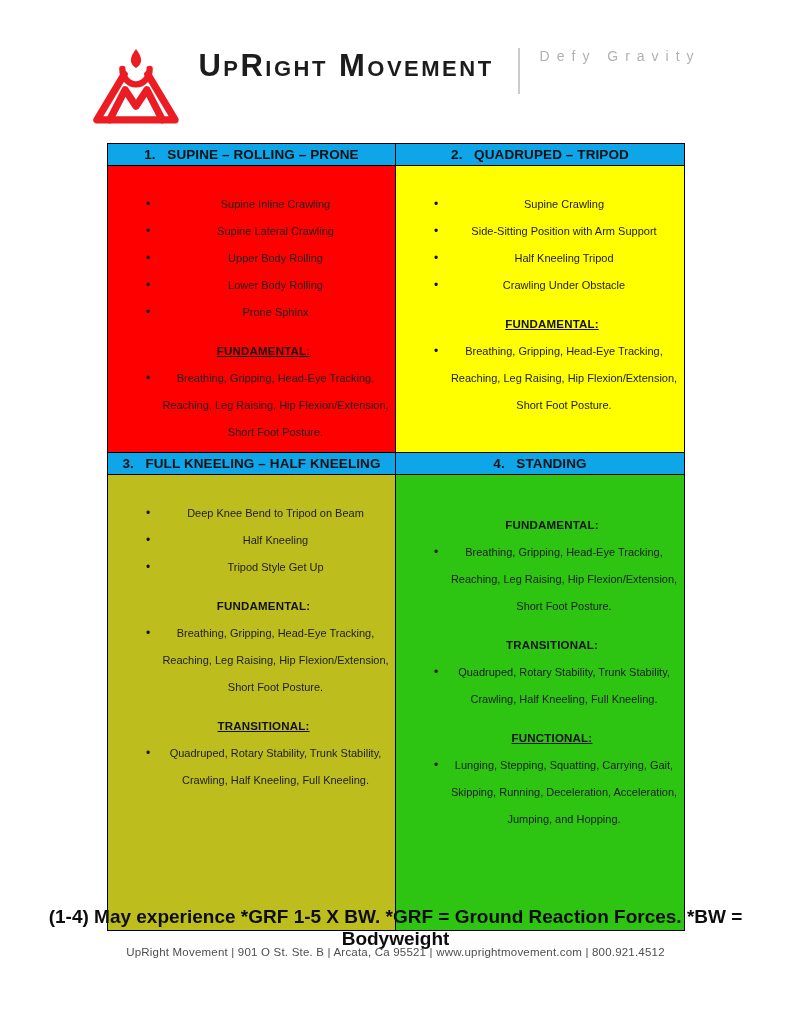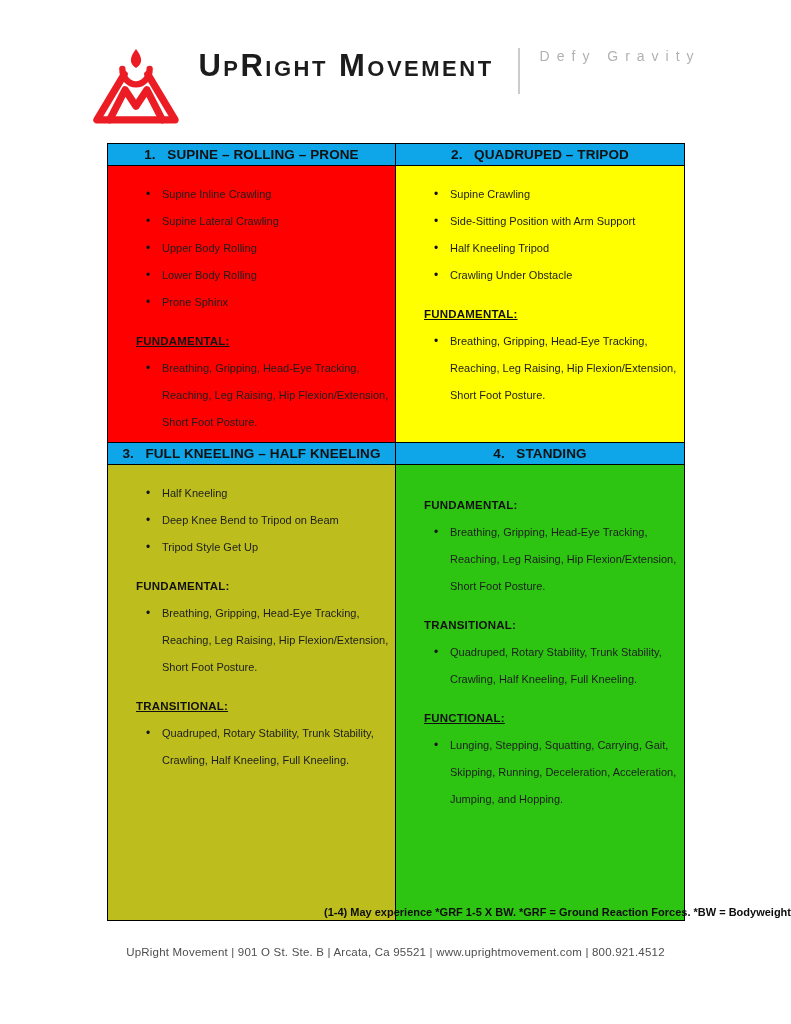--- a/index.html
+++ b/index.html
@@ -34,42 +34,42 @@
     border-top:1px solid #000;
   }
   .cell { border-right:1px solid #000; border-bottom:1px solid #000; }
   .cell:nth-child(odd) { border-left:1px solid #000; }
   .cell.head {
     background:#0ea5e9; height:22px;
     display:flex; align-items:center; justify-content:center;
     font-weight:bold; font-size:13.5px; color:#111;
     white-space:pre; letter-spacing:0.1px;
   }
-  .cell.body { padding:15px 4px 6px 0; }
+  .cell.body { padding:25px 4px 6px 0;text-align:center; }
   .cell.body.row1 { min-height:265px; }
   .cell.body.row2 { min-height:456px; }
   .bullet-list { list-style:none; }
   .bullet-list li {
     position:relative; padding-left:54px; padding-right:2px;
     font-size:11px; line-height:27px; color:#1d1d1d;
   }
   .bullet-list li::before {
     content:"\2022"; position:absolute; left:38px; top:0;
     font-size:12px; line-height:27px; color:#111;
   }
   .section-label {
     margin:12px 0 0 28px;
     font-weight:bold; font-size:11.5px; line-height:27px; color:#111;
     letter-spacing:0.2px;
   }
   .section-label.u { text-decoration:underline; }
   
   .grf-note {
     position:absolute; top:906px; left:0; right:0;
-    text-align:right; font-weight:bold; font-size:11px; color:#0d0d0d;
+    text-align:center; font-weight:bold; font-size:19px; color:#0d0d0d;
   }
   .contact-line {
     position:absolute; top:946px; left:0; right:0;
     text-align:center; font-size:11.5px; color:#4e4e4e; letter-spacing:0.2px;
   }
 </style>
 </head>
 <body>
 
 <div class="page">
@@ -115,22 +115,22 @@
         </ul>
         <div class="section-label u">FUNDAMENTAL:</div>
         <ul class="bullet-list">
           <li>Breathing, Gripping, Head-Eye Tracking, Reaching, Leg Raising, Hip Flexion/Extension, Short Foot Posture.</li>
         </ul>
       </div>
     <div class="cell head">3.   FULL KNEELING – HALF KNEELING</div>
     <div class="cell head">4.   STANDING</div>
     <div class="cell body row2" id="q2" style="background: rgb(189, 190, 30);">
         <ul class="bullet-list">
+          <li>Deep Knee Bend to Tripod on Beam</li>
           <li>Half Kneeling</li>
-          <li>Deep Knee Bend to Tripod on Beam</li>
           <li>Tripod Style Get Up</li>
         </ul>
         <div class="section-label">FUNDAMENTAL:</div>
         <ul class="bullet-list">
           <li>Breathing, Gripping, Head-Eye Tracking, Reaching, Leg Raising, Hip Flexion/Extension, Short Foot Posture.</li>
         </ul>
         <div class="section-label u">TRANSITIONAL:</div>
         <ul class="bullet-list">
           <li>Quadruped, Rotary Stability, Trunk Stability, Crawling, Half Kneeling, Full Kneeling.</li>
         </ul>

